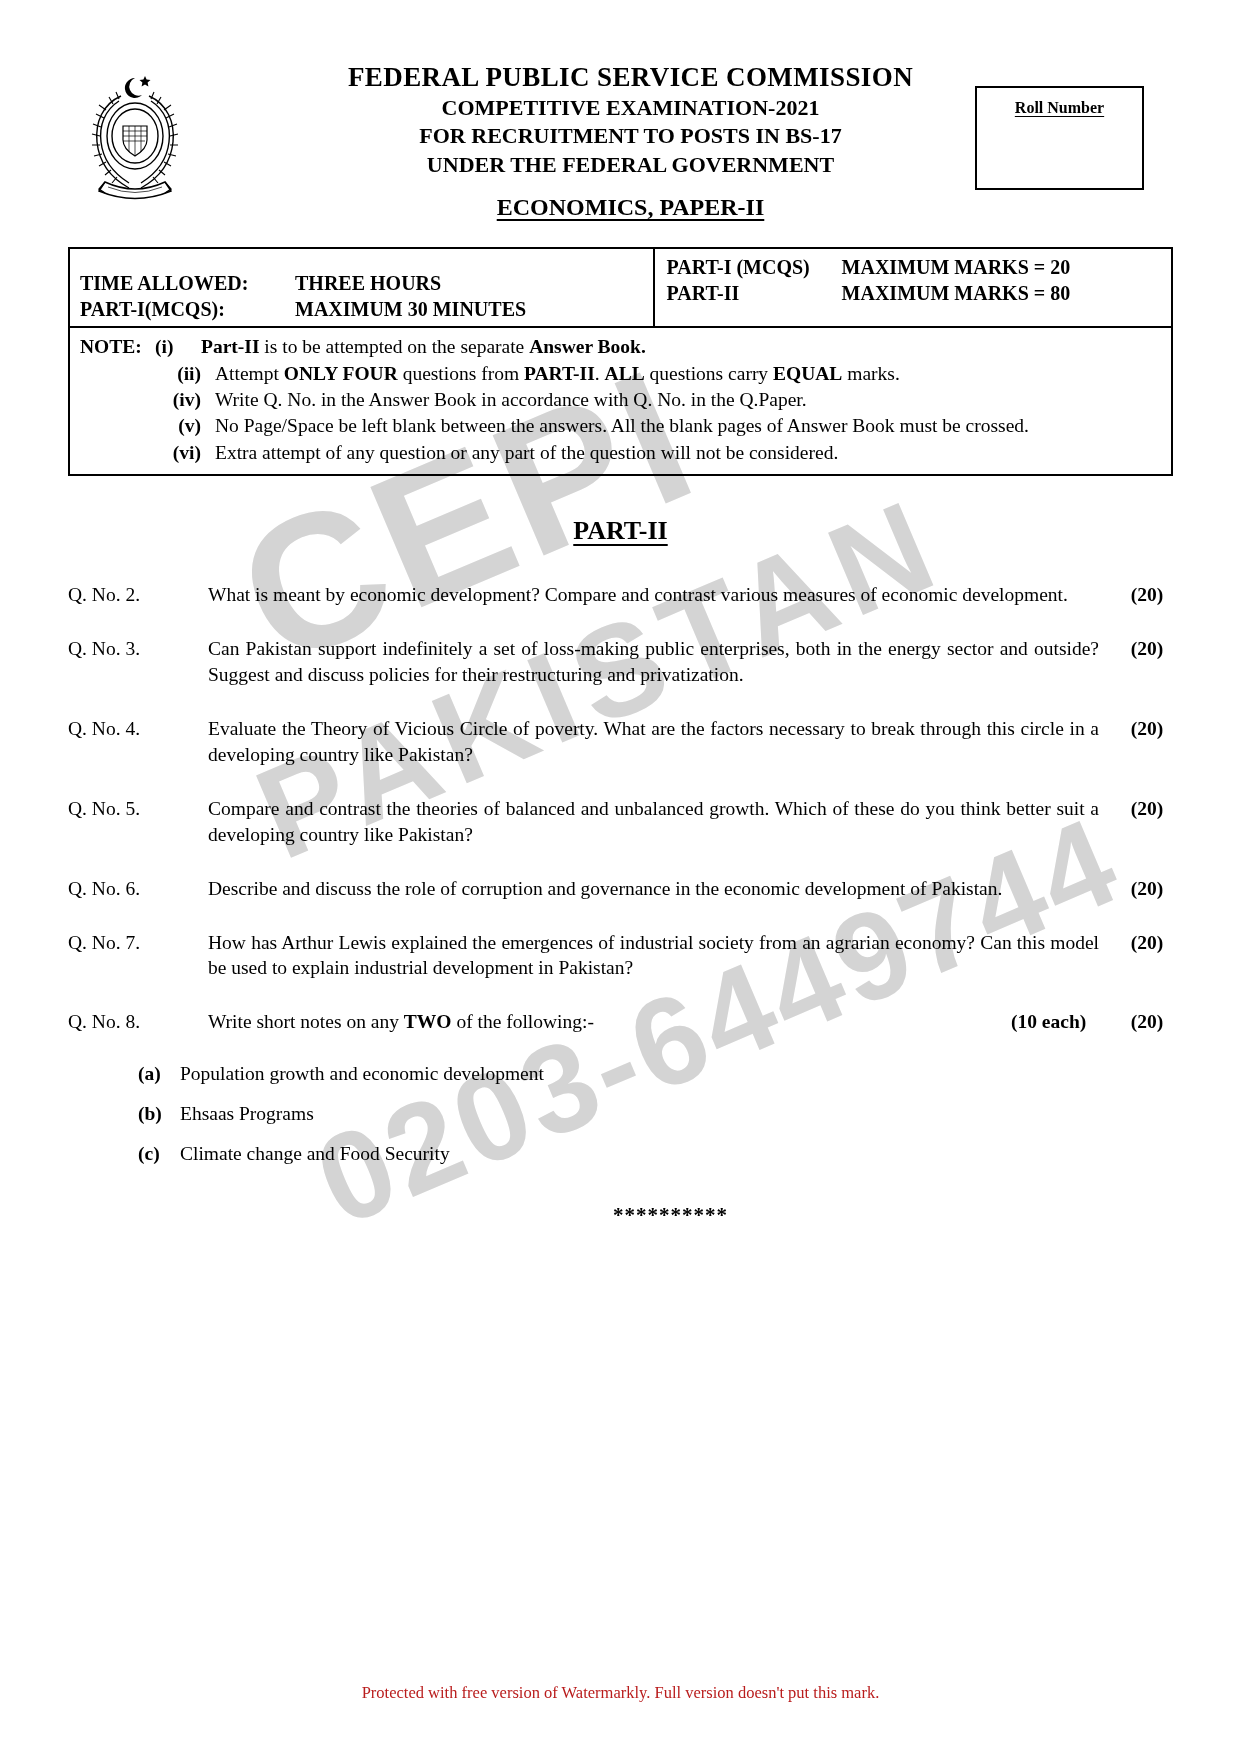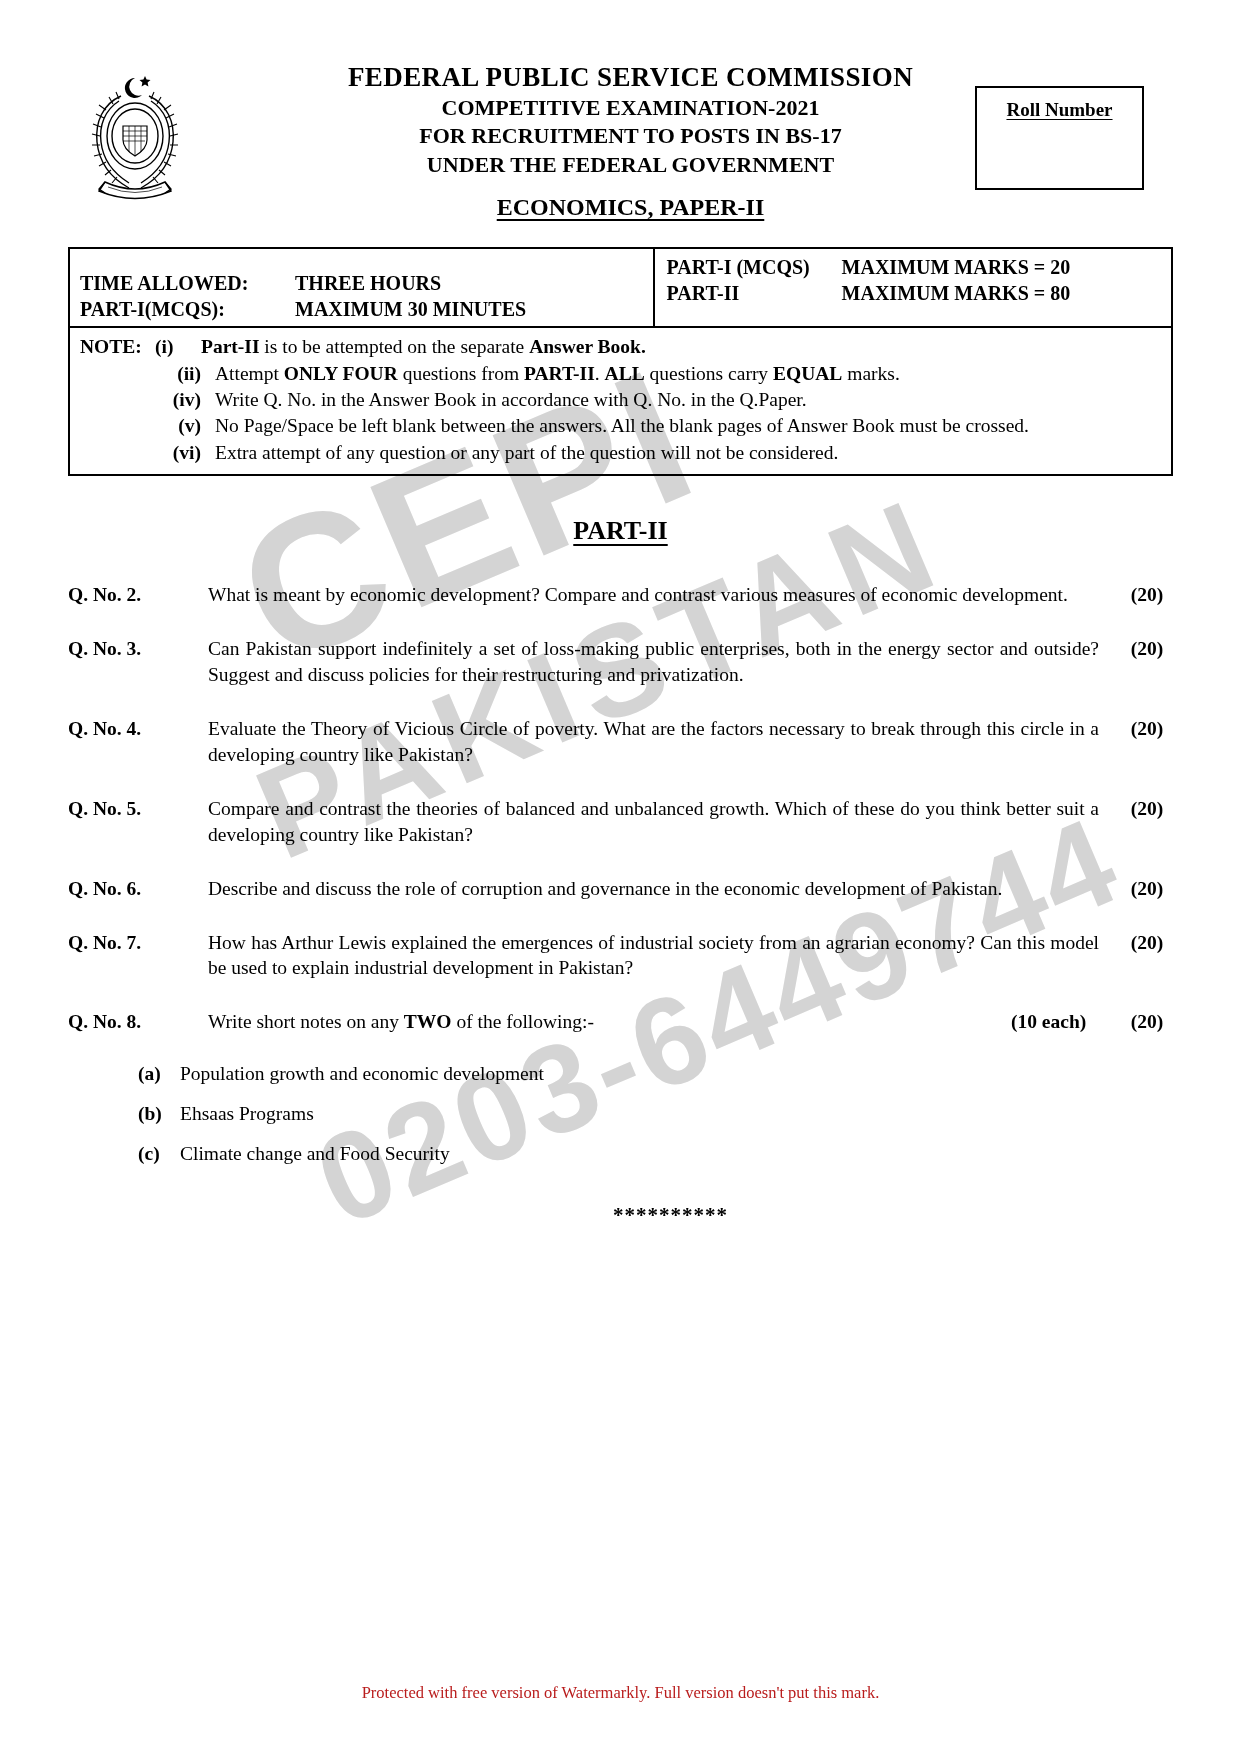--- a/index.html
+++ b/index.html
@@ -66,21 +66,21 @@
     font-size:24px; font-weight:bold; margin-top:14px;
     text-decoration:underline; text-underline-offset:4px;
   }
   .roll-box {
     position:absolute; right:97px; top:86px;
     width:165px; height:100px;
     border:2px solid #000; background:#fff;
     z-index:11;
   }
   .roll-label {
-    font-size:19px; font-weight:bold; text-align:center;
+    font-size:16px; font-weight:bold; text-align:center;
     margin-top:11px; text-decoration:underline; text-underline-offset:3px;
   }
 
   
   .tables { position:relative; z-index:10; margin:26px 68px 0 68px; }
   .info-table {
     border:2px solid #000; border-collapse:collapse; width:100%;
   }
   .info-table td {
     border:0; padding:0; vertical-align:top;
@@ -112,21 +112,21 @@
     text-align:center; font-size:26px; font-weight:bold;
     margin-top:40px;
     text-decoration:underline; text-underline-offset:5px;
   }
 
   
   .questions { position:relative; z-index:10; margin:36px 68px 0 68px; }
   .q {
     display:flex; margin-bottom:28px; font-size:19.5px; line-height:1.33;
   }
-  .q-no { flex:0 0 140px; font-weight:bold; }
+  .q-no { flex:0 0 140px; font-weight:normal; }
   .q-text { flex:1; text-align:justify; padding-right:22px; }
   .q-marks { flex:0 0 52px; text-align:center; font-weight:bold; }
   .q-each { flex:0 0 110px; font-weight:bold; }
 
   .sub-list { margin:16px 0 0 70px; }
   .sub-item { display:flex; font-size:19.5px; margin-bottom:18px; }
   .sub-key { flex:0 0 42px; font-weight:bold; }
   .sub-val { flex:1; }
 
   .stars {

